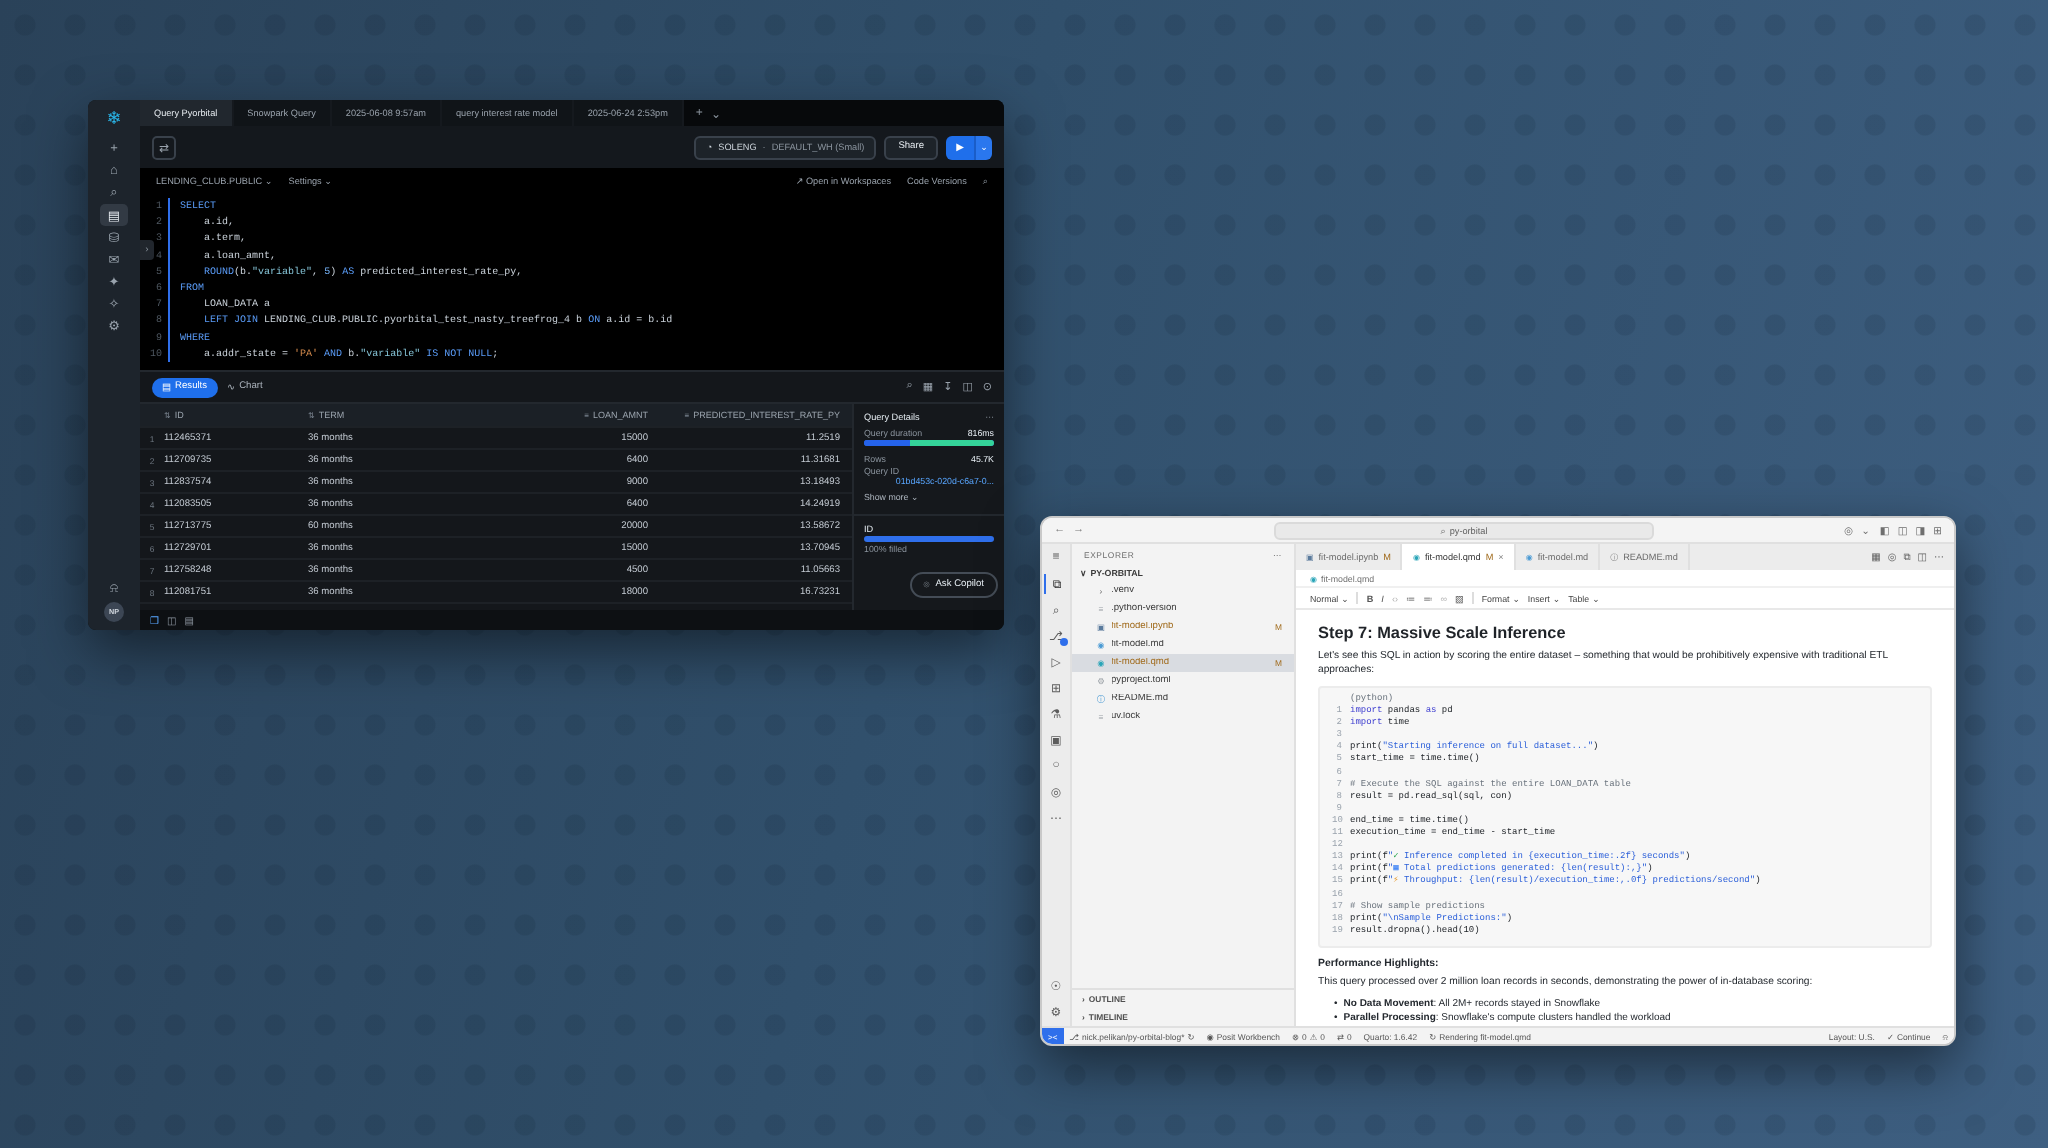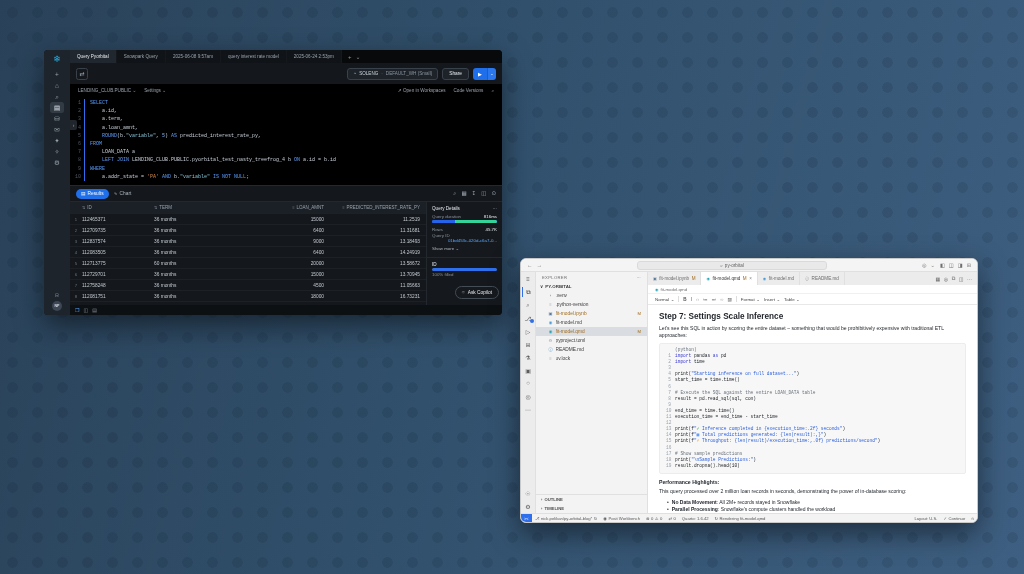--- a/index.html
+++ b/index.html
@@ -521,21 +521,21 @@
         <span class="qdrop">
             <span>Insert</span>
             <span>⌄</span>
           </span>
         <span class="qdrop">
             <span>Table</span>
             <span>⌄</span>
           </span>
       </div>
       <div class="vs-content">
-        <div class="doc-h1">Step 7: Settings Scale Inference</div>
+        <div class="doc-h1">Step 7: Massive Scale Inference</div>
         <div class="doc-p">Let's see this SQL in action by scoring the entire dataset – something that would be prohibitively expensive with traditional ETL approaches:</div>
         <div class="codeblock" id="pyCode">
             <div class="pyline lang">
               <span class="gut"></span>
               <span class="lc"><span class="tk-pc">(python)</span></span>
             </div>
             <div class="pyline">
               <span class="gut">1</span>
               <span class="lc"><span class="tk-pk">import</span><span class="tk-pd"> pandas </span><span class="tk-pk">as</span><span class="tk-pd"> pd</span></span>
             </div>

